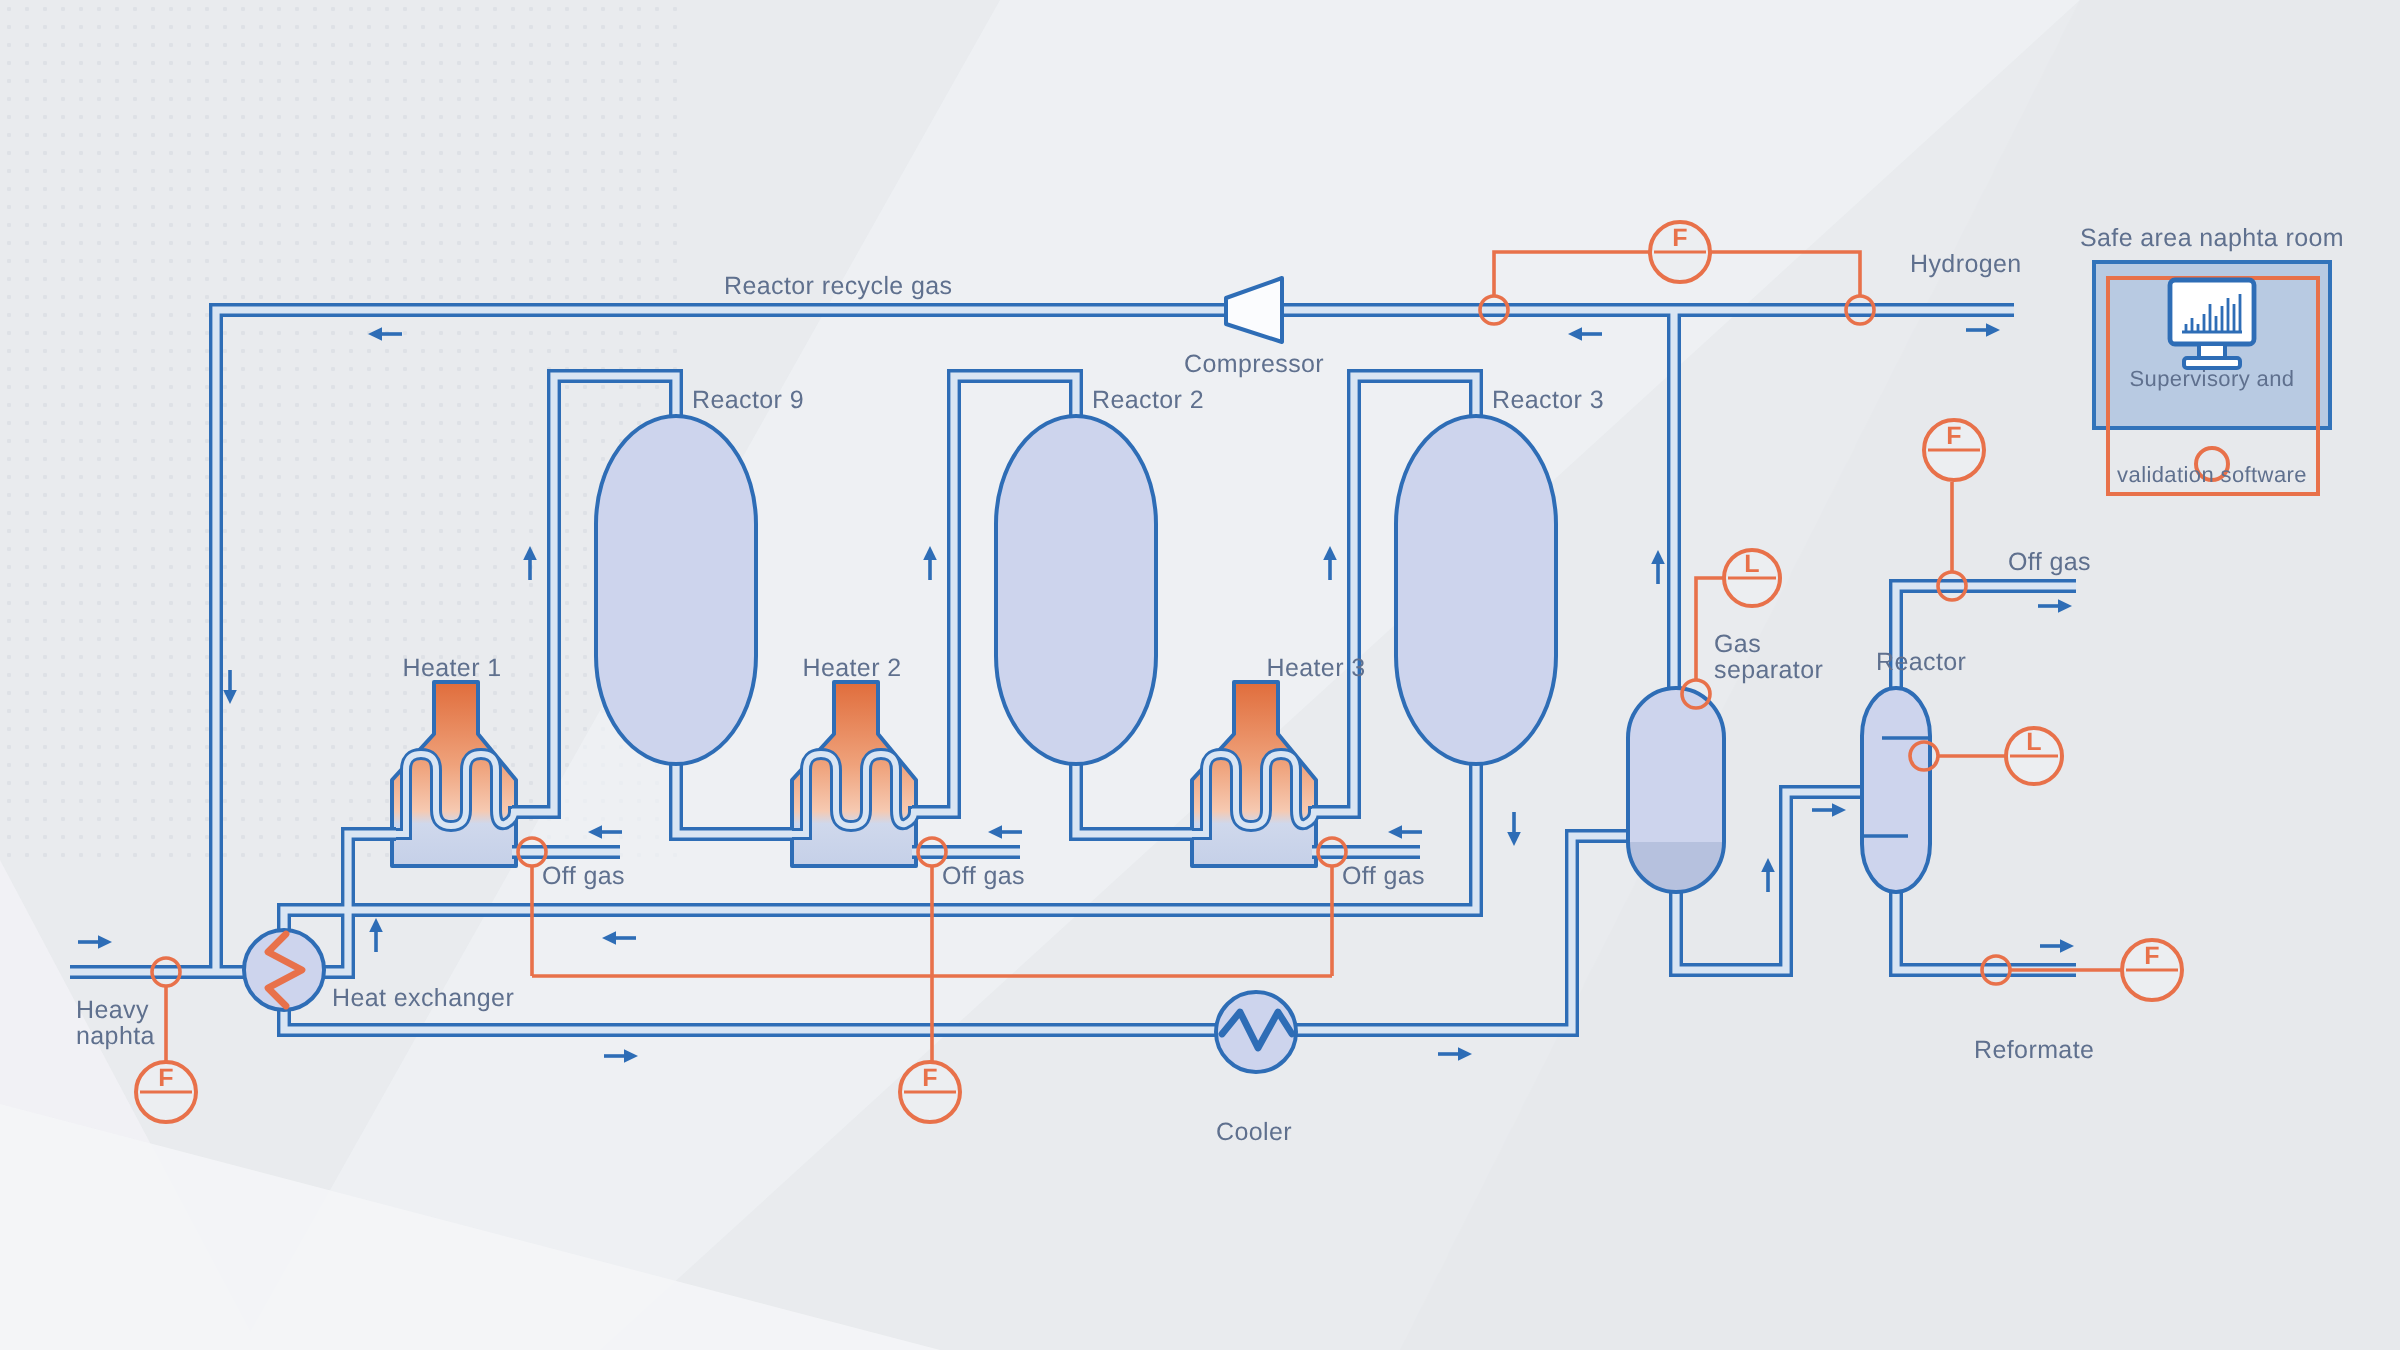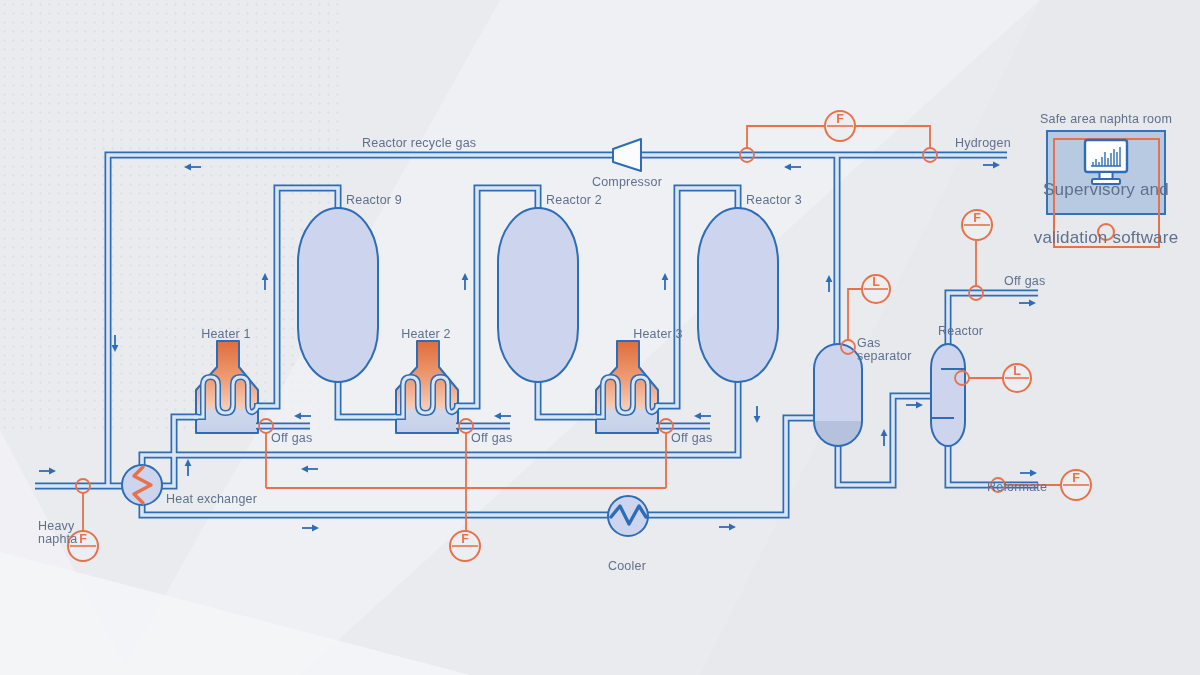--- a/index.html
+++ b/index.html
@@ -3,24 +3,24 @@
 <meta charset="utf-8">
 <style>
   html,body{margin:0;padding:0;background:#dfe1e5;}
   .stage{position:relative;width:1200px;height:675px;background:#e9ebee;overflow:hidden;
          font-family:"Liberation Sans","DejaVu Sans",sans-serif;color:#5f708e;}
   .stage svg{position:absolute;left:0;top:0;}
   .dots{position:absolute;left:0;top:0;width:340px;height:430px;opacity:.35;
         background-image:radial-gradient(#c9ced8 1px, transparent 1.2px);background-size:9px 9px;}
   .lbl{position:absolute;font-size:12.5px;line-height:14px;letter-spacing:.2px;white-space:nowrap;z-index:5;}
   .lbl.center{transform:translateX(-50%);}
-  .lbl.small{font-size:17px;}
+  .lbl.small{font-size:11px;}
   .ilet{position:absolute;z-index:6;font-size:12.5px;font-weight:bold;color:#e8714a;
         transform:translate(-50%,-50%);letter-spacing:0;}
-  .two{line-height:12.5px;margin-top:21px;}
+  .two{line-height:12.5px;}
 </style>
 </head>
 <body>
 
 <div class="stage">
   <div class="dots"></div>
 
   <svg width="1200" height="675" viewBox="0 0 1200 675">
     <defs>
       <linearGradient id="gradF" x1="0" y1="0" x2="0" y2="1">
@@ -195,21 +195,21 @@
         <path d="M1091 166 H1121 M1093 166 V162 M1096 166 V159 M1099 166 V162 M1102 166 V157 M1105 166 V152 M1108 166 V158 M1111 166 V153 M1114 166 V149 M1117 166 V152 M1120 166 V147" stroke="#2e6db6" stroke-width="1.4" fill="none"></path>
         <rect x="1099.5" y="172" width="13" height="7" fill="#ffffff" stroke="#2e6db6" stroke-width="2"></rect>
         <rect x="1092" y="179" width="28" height="5" rx="1.5" fill="#ffffff" stroke="#2e6db6" stroke-width="2"></rect>
       </g>
       <circle cx="1106" cy="232" r="8" fill="none" stroke="#e8714a" stroke-width="2"></circle>
     </g>
   </svg>
 
   <div class="lbl" style="left:362px;top:136px;">Reactor recycle gas</div>
   <div class="lbl center" style="left:627px;top:175px;">Compressor</div>
-  <div class="lbl" style="left:955px;top:136px;">Hydrogen</div>
+  <div class="lbl" style="left:955px;top:125px;">Hydrogen</div>
 
   <div class="lbl" style="left:346px;top:193px;">Reactor 9</div>
   <div class="lbl" style="left:546px;top:193px;">Reactor 2</div>
   <div class="lbl" style="left:746px;top:193px;">Reactor 3</div>
 
   <div class="lbl center" style="left:226px;top:327px;">Heater 1</div>
   <div class="lbl center" style="left:426px;top:327px;">Heater 2</div>
   <div class="lbl center" style="left:626px;top:327px;margin-left:32px;">Heater 3</div>
 
   <div class="lbl" style="left:271px;top:431px;">Off gas</div>
@@ -222,21 +222,21 @@
     <span>naphta</span>
   </div>
   <div class="lbl center" style="left:627px;top:539px;margin-top:20px;">Cooler</div>
 
   <div class="lbl two" style="left:857px;top:316px;">
     <span>Gas</span><br>
     <span>separator</span>
   </div>
   <div class="lbl" style="left:938px;top:324px;">Reactor</div>
   <div class="lbl" style="left:1004px;top:274px;">Off gas</div>
-  <div class="lbl" style="left:987px;top:480px;">Reformate</div>
+  <div class="lbl" style="left:987px;top:518px;">Reformate</div>
 
   <div class="lbl center" style="left:1106px;top:112px;">Safe area naphta room</div>
   <div class="lbl center small" style="left:1106px;top:184px;line-height:12.5px;">Supervisory and</div>
   <div class="lbl center small" style="left:1106px;top:196px;line-height:12.5px;margin-top:36px;">validation software</div>
 
   <span class="ilet" style="left:840px;top:119px;">F</span>
   <span class="ilet" style="left:83px;top:539px;">F</span>
   <span class="ilet" style="left:465px;top:539px;">F</span>
   <span class="ilet" style="left:977px;top:218px;">F</span>
   <span class="ilet" style="left:1076px;top:478px;">F</span>

